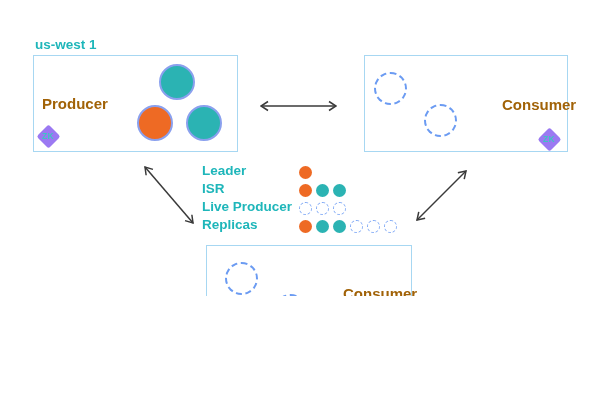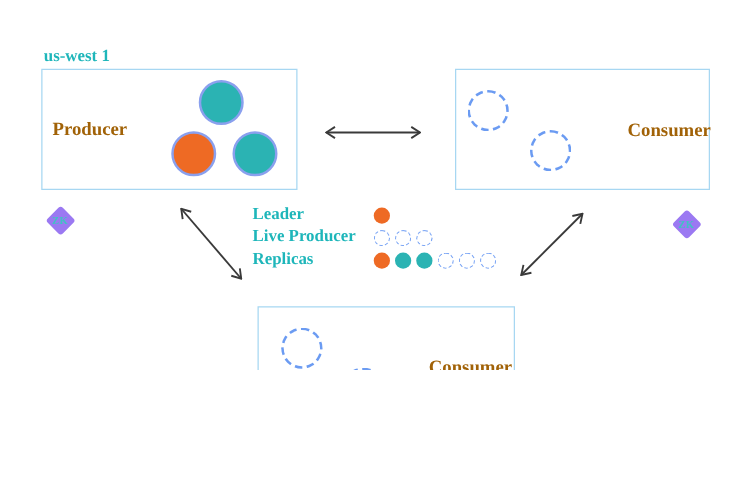--- a/index.html
+++ b/index.html
@@ -1,39 +1,39 @@
 <!DOCTYPE html>
 <html><head>
 <meta charset="utf-8">
 <style>
   html,body { margin:0; padding:0; background:#ffffff; }
   .stage {
     position:relative; width:600px; height:296px; background:#ffffff;
-    font-family:Liberation Serif, serif; overflow:hidden;border-radius:16px;
+    font-family:Liberation Sans, sans-serif; overflow:hidden;border-radius:16px;
   }
   .box { position:absolute; border:1.5px solid #A7D7F2; background:#fff; box-sizing:border-box; }
   .cluster-label { position:absolute; color:#1EB6BA; font-size:13.5px; font-weight:700; line-height:16px; white-space:nowrap; }
   .client-label { position:absolute; color:#a16207; font-size:15px; font-weight:700; line-height:16px; white-space:nowrap; }
 
   .c { border-radius:50%; box-sizing:border-box; display:inline-block; flex:0 0 auto; }
   .leader   { background:#EE6A24; }
   .follower { background:#2BB3B3; }
   .observer { background:transparent; }
   .c.lg { position:absolute; width:36px; height:36px; }
   .c.lg.leader, .c.lg.follower { border:2px solid #8AA0EE; }
   .c.lg.observer { width:33px; height:33px; border:2px dashed #6B9BF2; }
   .c.sm { width:13px; height:13px; }
   .c.sm.observer { border:1.5px dashed #7FA8F5; }
 
   .legend { position:absolute; left:202px; top:163px; }
   .legend-row { display:flex; height:18px; }
   .legend-label { width:97px; color:#1EB6BA; font-size:13.5px; font-weight:700; white-space:nowrap; }
   .legend-circles { display:flex; align-items:center; gap:4px; }
 
-  .zk { position:absolute; width:24px; height:24px;margin-top:40px; }
+  .zk { position:absolute; width:24px; height:24px; }
   .zk-dia { position:absolute; inset:3.5px; background:#9B79F2; transform:rotate(45deg); border-radius:2.5px; }
   .zk-txt { position:absolute; inset:0; display:flex; align-items:center; justify-content:center;
             font-size:8.5px; font-weight:700; color:#3FC3C3; letter-spacing:0.3px; }
 
   svg.arrows { position:absolute; left:0; top:0; pointer-events:none; }
 </style>
 </head>
 <body>
 
 <div class="stage">
@@ -82,20 +82,28 @@
   </div>
 
   <div class="legend">
     <div class="legend-row">
       <span class="legend-label">Leader</span>
       <span class="legend-circles">
           <span class="c sm leader"></span>
         </span>
     </div>
     <div class="legend-row">
+      <span class="legend-label">ISR</span>
+      <span class="legend-circles">
+          <span class="c sm leader"></span>
+          <span class="c sm follower"></span>
+          <span class="c sm follower"></span>
+        </span>
+    </div>
+    <div class="legend-row">
       <span class="legend-label">Live Producer</span>
       <span class="legend-circles">
           <span class="c sm observer"></span>
           <span class="c sm observer"></span>
           <span class="c sm observer"></span>
         </span>
     </div>
     <div class="legend-row">
       <span class="legend-label">Replicas</span>
       <span class="legend-circles">

